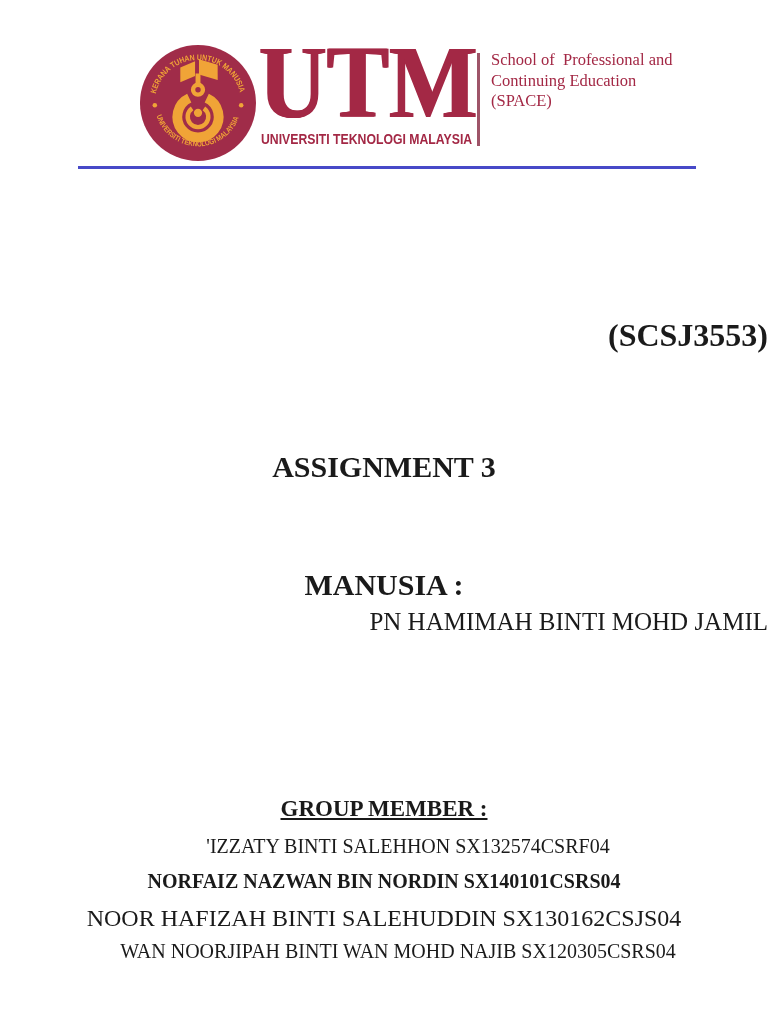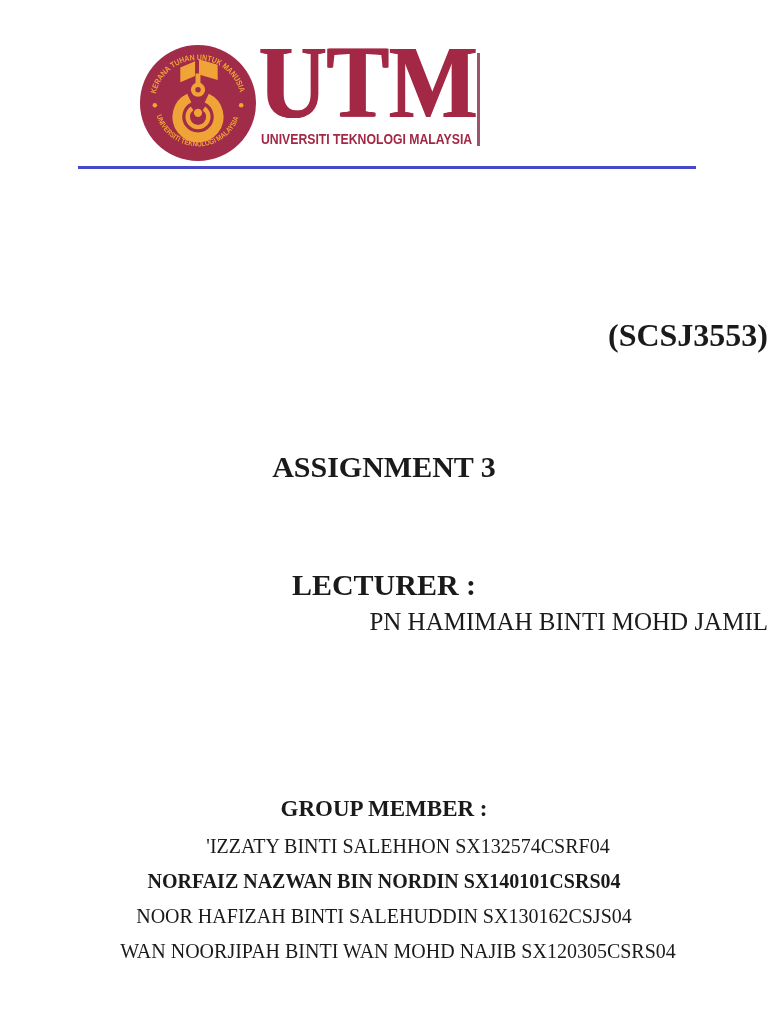--- a/index.html
+++ b/index.html
@@ -47,24 +47,24 @@
   
   .cline{
     position:absolute;left:0;right:0;text-align:center;
     white-space:pre;
   }
   .doc-title      {top:264px;font-size:32px;font-weight:bold;}
   .course-code    {top:317px;font-size:32px;font-weight:bold;text-align:right;}
   .assignment     {top:450px;font-size:30px;font-weight:bold;}
   .lecturer-head  {top:568px;font-size:30px;font-weight:bold;}
   .lecturer-name  {top:608px;font-size:25px;font-weight:normal;text-align:right;}
-  .group-head     {top:796px;font-size:23px;font-weight:bold;}
+  .group-head     {top:796px;font-size:23px;font-weight:bold;text-decoration:underline;}
   .member-0       {top:835px;font-size:20px;padding-left:48px;}
   .member-1       {top:870px;font-size:20px;font-weight:bold;}
-  .member-2       {top:905px;font-size:20px;}
+  .member-2       {top:905px;font-size:24px;}
   .member-3       {top:940px;font-size:20px;padding-left:28px;}
 </style>
 </head>
 <body>
 
 <div class="page">
 
   <svg class="seal" viewBox="0 0 120 120" aria-hidden="true">
     <circle cx="60" cy="60" r="59" fill="#A02C49"></circle>
     <defs>
@@ -93,26 +93,31 @@
         <rect x="57.5" y="30" width="5" height="12"></rect>
       </g>
     </g>
   </svg>
 
   <div class="wordmark">UTM</div>
   <div class="wordmark-sub">UNIVERSITI TEKNOLOGI MALAYSIA</div>
 
   <div class="header-divider"></div>
 
+  <div class="school">
+    <div>School of  Professional and</div>
+    <div>Continuing Education</div>
+    <div>(SPACE)</div>
+  </div>
 
   <div class="header-rule"></div>
 
   <div class="cline course-code">(SCSJ3553)</div>
   <div class="cline assignment">ASSIGNMENT 3</div>
-  <div class="cline lecturer-head">LECTURER :</div>
+  <div class="cline lecturer-head">MANUSIA :</div>
   <div class="cline lecturer-name">PN HAMIMAH BINTI MOHD JAMIL</div>
   <div class="cline group-head">GROUP MEMBER :</div>
   <div class="cline member-0">'IZZATY BINTI SALEHHON SX132574CSRF04</div>
   <div class="cline member-1">NORFAIZ NAZWAN BIN NORDIN SX140101CSRS04</div>
   <div class="cline member-2">NOOR HAFIZAH BINTI SALEHUDDIN SX130162CSJS04</div>
   <div class="cline member-3">WAN NOORJIPAH BINTI WAN MOHD NAJIB SX120305CSRS04</div>
 
 </div>
 
 </body></html>

